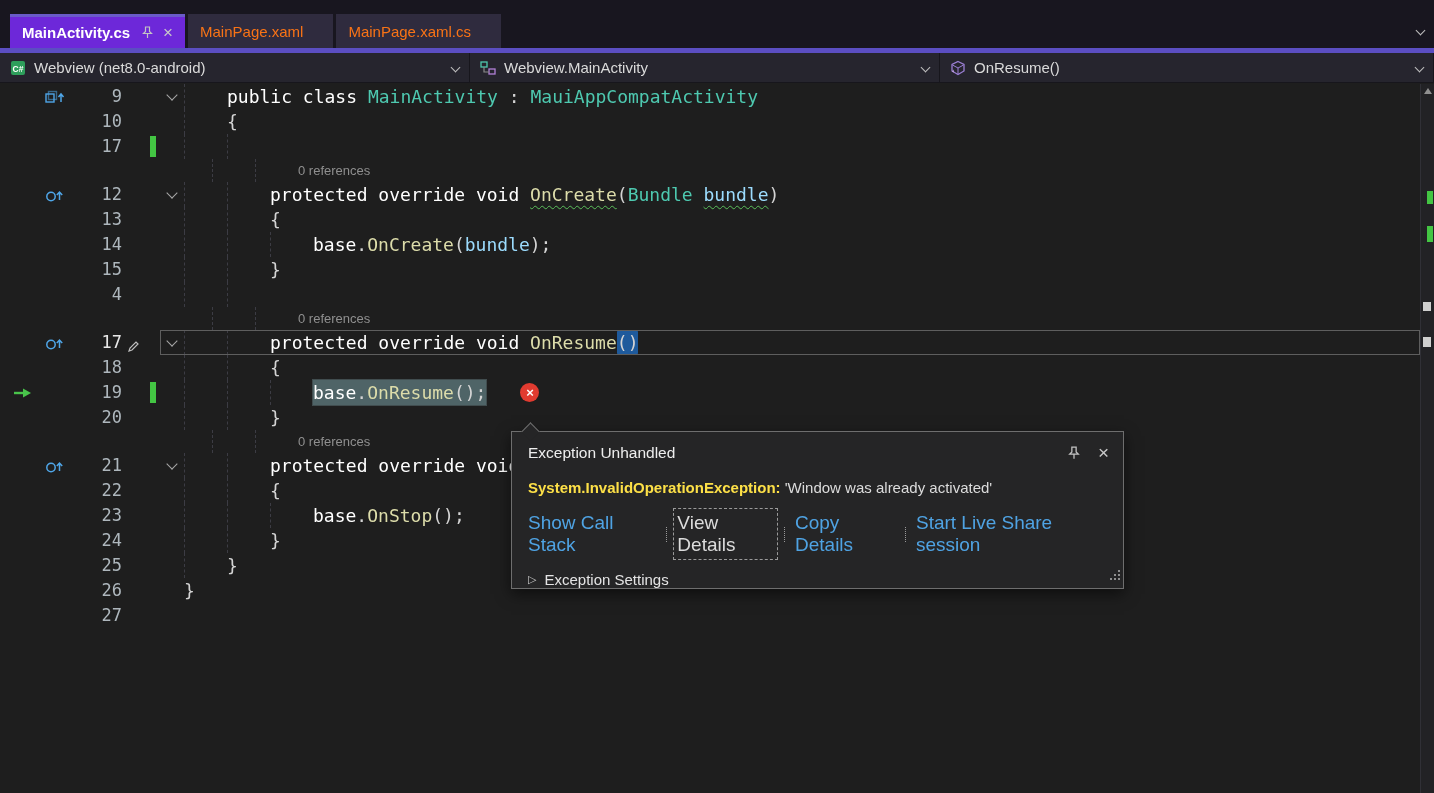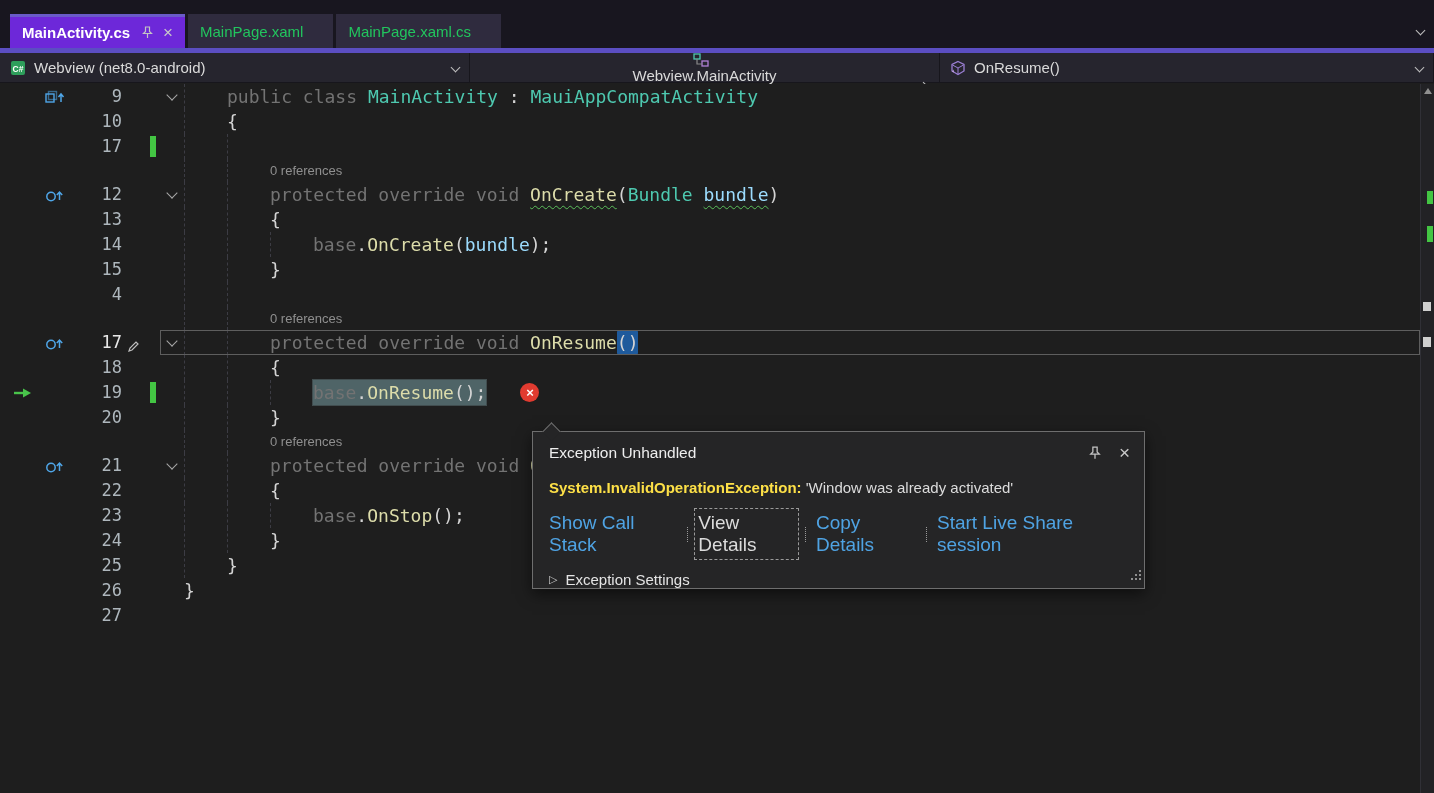--- a/index.html
+++ b/index.html
@@ -5,61 +5,61 @@
   * { margin:0; padding:0; box-sizing:border-box; }
   html,body { width:1434px; height:793px; overflow:hidden; background:#1E1E1E;
               font-family:"Liberation Sans", sans-serif; }
 
   
   .tabbar { height:48px; background:#18161F; display:flex; align-items:flex-end;
             padding-left:10px; position:relative; }
   .tab { height:34px; display:flex; align-items:center; padding:0 12px;
          margin-right:3px; font-size:15px; cursor:pointer; }
   .tab.active { background:#6d28d9; border-top:3px solid #6A5BC8; color:#FFFFFF; font-weight:bold; }
-  .tab.inactive { background:#2F2B3E; color:#22c55e; padding-right:30px; }
+  .tab.inactive { background:#2F2B3E; color:#f97316; padding-right:30px; }
   .tab .tab-ic { margin-left:10px; display:flex; align-items:center; }
   .tab .close-x { margin-left:8px; color:#C8C8C8; font-size:17px; line-height:1; font-weight:normal; }
   .tab-overflow { position:absolute; right:10px; bottom:14px; }
 
   .chev-down { display:inline-block; width:7px; height:7px;
                border-right:1.5px solid #BFBFBF; border-bottom:1.5px solid #BFBFBF;
                transform:rotate(45deg); }
 
   .accent-line { height:5px; background:#5B4EC2; }
 
   
   .navbar { height:30px; background:#26252E; display:flex; border-bottom:1px solid #17161C; }
   .combo { display:flex; align-items:center; padding:0 10px; border-right:1px solid #17161C;
            font-size:15px; color:#DADADA; cursor:pointer; }
   .combo .ic { margin-right:8px; display:flex; align-items:center; }
   .combo .chev-down { margin-left:auto; }
-  .combo.c1 { width:470px; } .combo.c2 { width:470px;flex-direction:column; } .combo.c3 { flex:1; }
+  .combo.c1 { width:470px; } .combo.c2 { width:470px; } .combo.c3 { flex:1; }
 
   
   .editor { position:absolute; top:84px; left:0; right:0; bottom:0; background:#1E1E1E;
             font-family:"DejaVu Sans Mono", monospace; font-size:18px; }
   .row { display:flex; height:25px; line-height:25px; }
-  .cl-row { height:23px; line-height:23px; }
+  .cl-row { height:23px; line-height:23px;margin-left:28px; }
   .g1 { width:38px; display:flex; align-items:center; padding-left:12px; flex-shrink:0; }
   .g2 { width:34px; display:flex; align-items:center; justify-content:center; flex-shrink:0; }
   .num { width:50px; text-align:right; color:#AEB7BD; font-size:17px; position:relative; flex-shrink:0; }
   .current .num { color:#E8E8E8; }
   .pencil { position:absolute; right:-18px; top:5px; }
   .barcol { width:38px; position:relative; flex-shrink:0; }
   .changebar { position:absolute; left:28px; top:2px; bottom:2px; width:6px; background:#43C543; }
   .line-body { flex:1; display:flex; margin-right:14px; }
   .current .line-body { outline:1px solid #5E5E5E; outline-offset:-1px; }
   .foldcol { width:24px; display:flex; justify-content:center; flex-shrink:0; }
   .chev { width:8px; height:8px; border-right:1.6px solid #A8A8A8; border-bottom:1.6px solid #A8A8A8;
           transform:rotate(45deg); align-self:center; margin-top:-3px; }
   .code { display:flex; color:#D4D4D4; }
   .code span { white-space:pre; }
   .ind { width:43px; border-left:1px dashed #3C3C44; flex-shrink:0; }
   .codelens { font-family:"Liberation Sans", sans-serif; font-size:13px; color:#8F8F8F; }
-  .t-kw { color:#737373;text-align:center; } .t-type { color:#4EC9B0; } .t-meth { color:#DCDCAA; }
+  .t-kw { color:#ffffff;text-align:center; } .t-type { color:#4EC9B0; } .t-meth { color:#DCDCAA; }
   .t-param { color:#9CDCFE; } .t-pl { color:#D4D4D4; }
   .t-sq { text-decoration:underline; text-decoration-style:wavy; text-decoration-color:#5BBF5B;
           text-decoration-thickness:1px; text-underline-offset:4px; }
   .t-hlb { background:#1E5A9C; border-radius:2px; }
   .stmt-hl { display:inline-flex; background:rgba(125,165,170,0.52);
              box-shadow:0 0 0 1px rgba(150,190,195,0.3); }
   .err-badge { width:19px; height:19px; border-radius:50%; background:#E13B30; color:#fff;
                display:flex; align-items:center; justify-content:center;
                font:bold 13px "Liberation Sans", sans-serif; margin-left:34px; align-self:center;
                line-height:1; cursor:pointer; }
@@ -68,21 +68,21 @@
   .scrollbar { position:absolute; top:0; right:0; bottom:0; width:14px;
                border-left:1px solid #303036; background:#222225; }
   .sb-up { position:absolute; top:4px; left:3px; width:0; height:0;
            border-left:4px solid transparent; border-right:4px solid transparent;
            border-bottom:6px solid #909090; }
   .sb-mark { position:absolute; }
   .sb-mark.green { right:1px; width:6px; background:#43C543; }
   .sb-mark.white { right:3px; width:8px; background:#CFCFCF; }
 
   
-  .popup { position:absolute; left:532px; top:431px; width:613px; height:158px;
+  .popup { position:absolute; left:511px; top:431px; width:613px; height:158px;
            background:#252526; border:1px solid #6E6E6E; z-index:10;
            box-shadow:0 5px 14px rgba(0,0,0,0.55); font-family:"Liberation Sans", sans-serif; }
   .notch { position:absolute; left:12px; top:-7px; width:13px; height:13px; background:#252526;
            border-left:1px solid #6E6E6E; border-top:1px solid #6E6E6E; transform:rotate(45deg); }
   .p-head { display:flex; align-items:center; padding:11px 14px 0 16px; font-size:15.5px; color:#EEEEEE; }
   .p-icons { margin-left:auto; display:flex; align-items:center; gap:16px; }
   .p-close { color:#C8C8C8; font-size:19px; line-height:1; cursor:pointer; }
   .p-pin { cursor:pointer; display:flex; }
   .p-msg { margin:17px 16px 0; font-size:15px; color:#DCDCDC; }
   .p-msg b { color:#fde047; }

